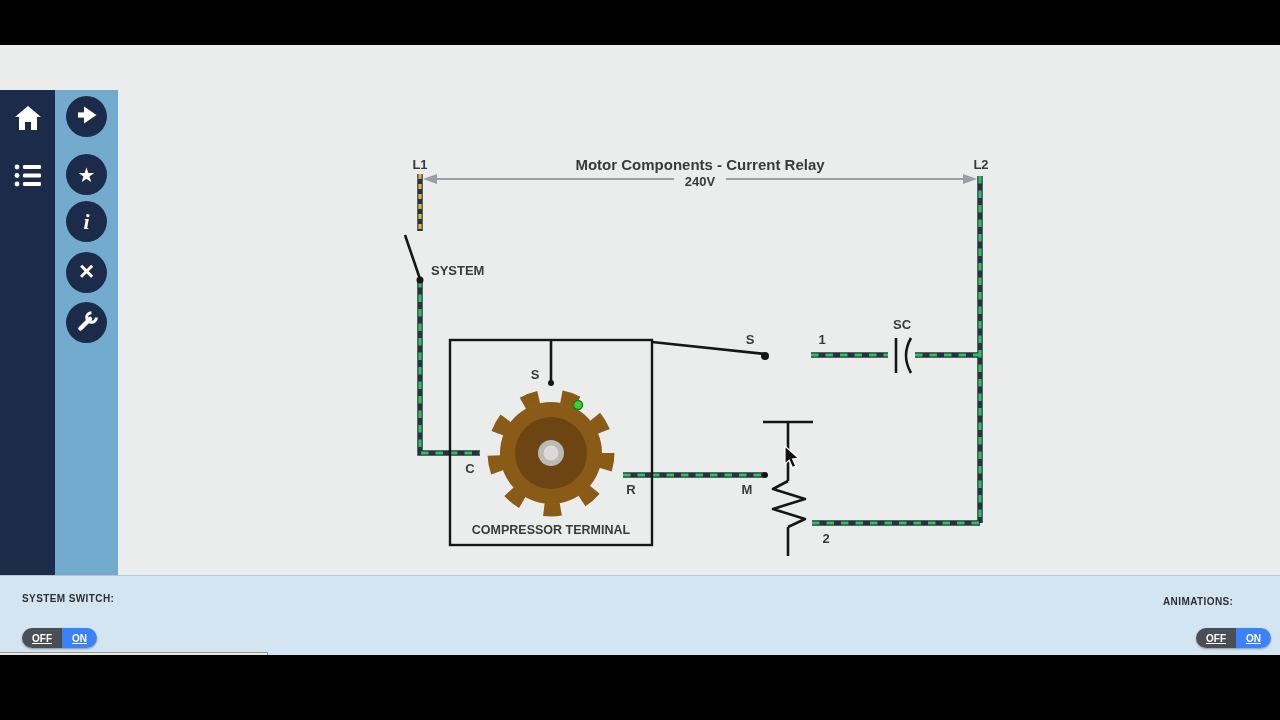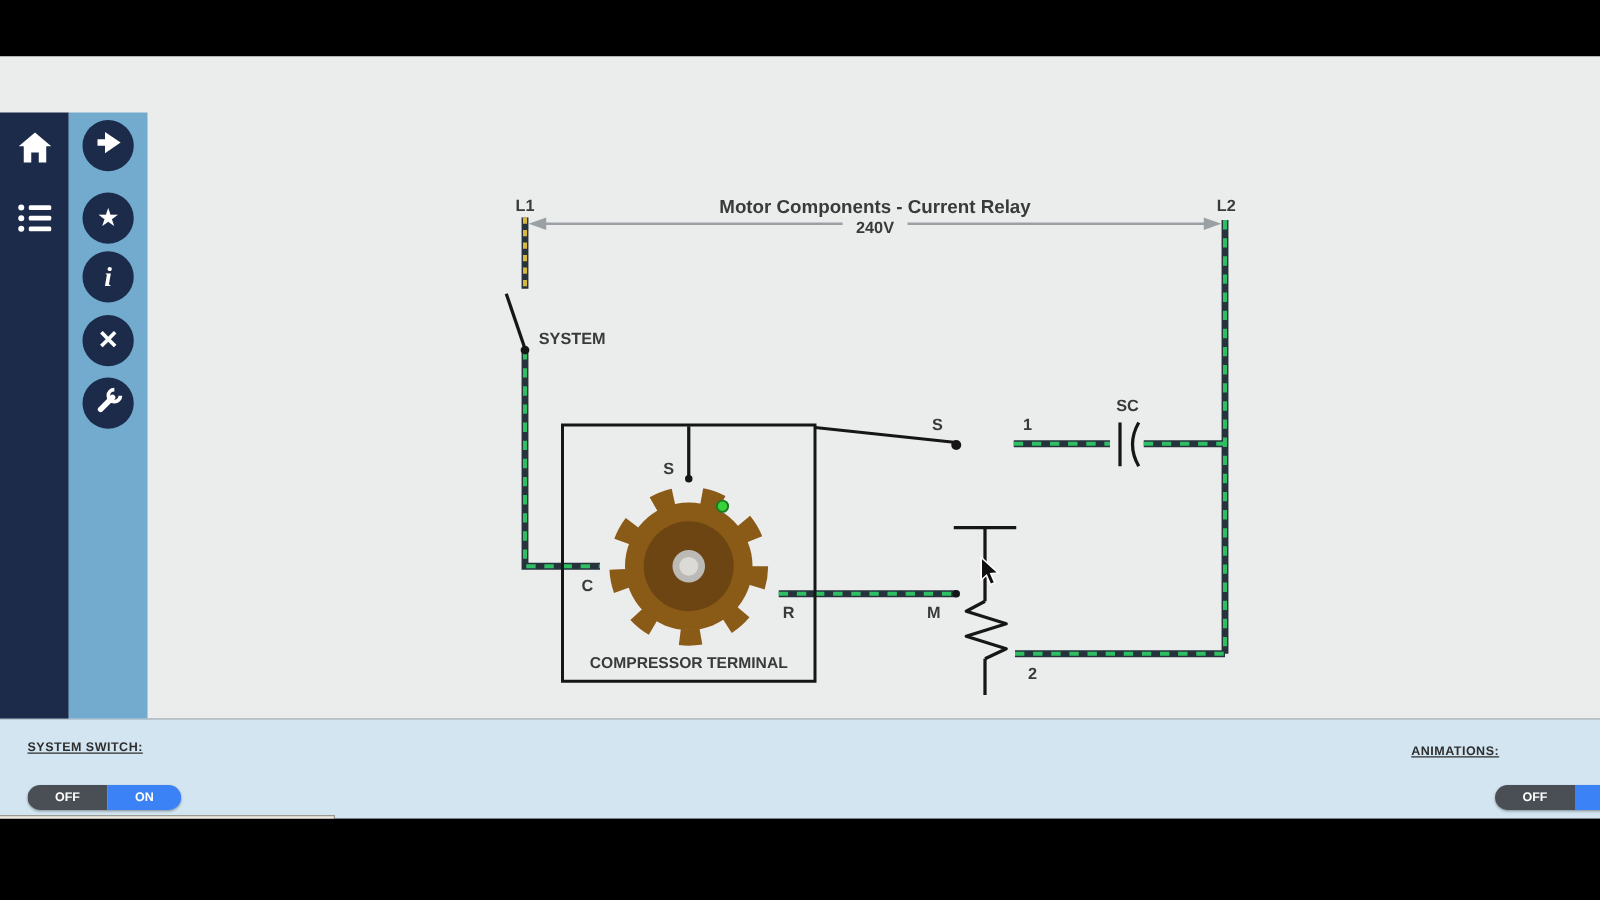--- a/index.html
+++ b/index.html
@@ -29,28 +29,28 @@
   .measure polygon { fill:#9aa0a3; }
   .wu use { stroke-width:5.5; fill:none; }
   .wo use { stroke-width:3.2; fill:none; stroke-dasharray:7.5 7; }
   .wy use { stroke-width:3.2; fill:none; stroke-dasharray:5 5; }
   .blk line { stroke:#161616; stroke-width:2.6; }
   .blk path { stroke:#161616; stroke-width:2.6; }
   .blk .boxr { fill:none; stroke:#161616; stroke-width:2.4; }
   .dotf { fill:#161616; }
 
   .footer { position:absolute; left:0; top:575px; width:1280px; height:80px; background:#d2e5f1; border-top:1px solid #b9c6cf; }
-  .footer-label { position:absolute; font-size:10px; font-weight:bold; color:#2e2e2e; letter-spacing:0.4px;text-decoration:underline; }
+  .footer-label { position:absolute; font-size:10px; font-weight:bold; color:#2e2e2e; letter-spacing:0.4px; }
   .lbl-sys { left:22px; top:593px; }
-  .lbl-anim { left:1129px; top:596px; }
+  .lbl-anim { left:1163px; top:596px; }
   .toggle { position:absolute; display:flex; height:20px; border-radius:10px; overflow:hidden;
             font-size:10px; font-weight:bold; color:#fff; box-shadow:0 1px 2px rgba(0,0,0,0.35); cursor:pointer; }
   .tog-sys { left:22px; top:628px; }
   .tog-anim { left:1196px; top:628px; }
-  .toggle span { display:flex; align-items:center; justify-content:center; padding:0 22px; }
+  .toggle span { display:flex; align-items:center; justify-content:center; padding:0 10px;text-decoration:underline; }
   .tog-off { background:#4a4f55; }
   .tog-on { background:#3b82f6; }
 
   .status { position:absolute; left:0; top:652px; width:268px; height:17px; background:#edeae2;
             border:1px solid #9a9a92; border-left:none; font-size:11px; color:#222;
             line-height:15px; padding-left:5px; white-space:nowrap; overflow:hidden; }
 </style>
 </head>
 <body>
 

